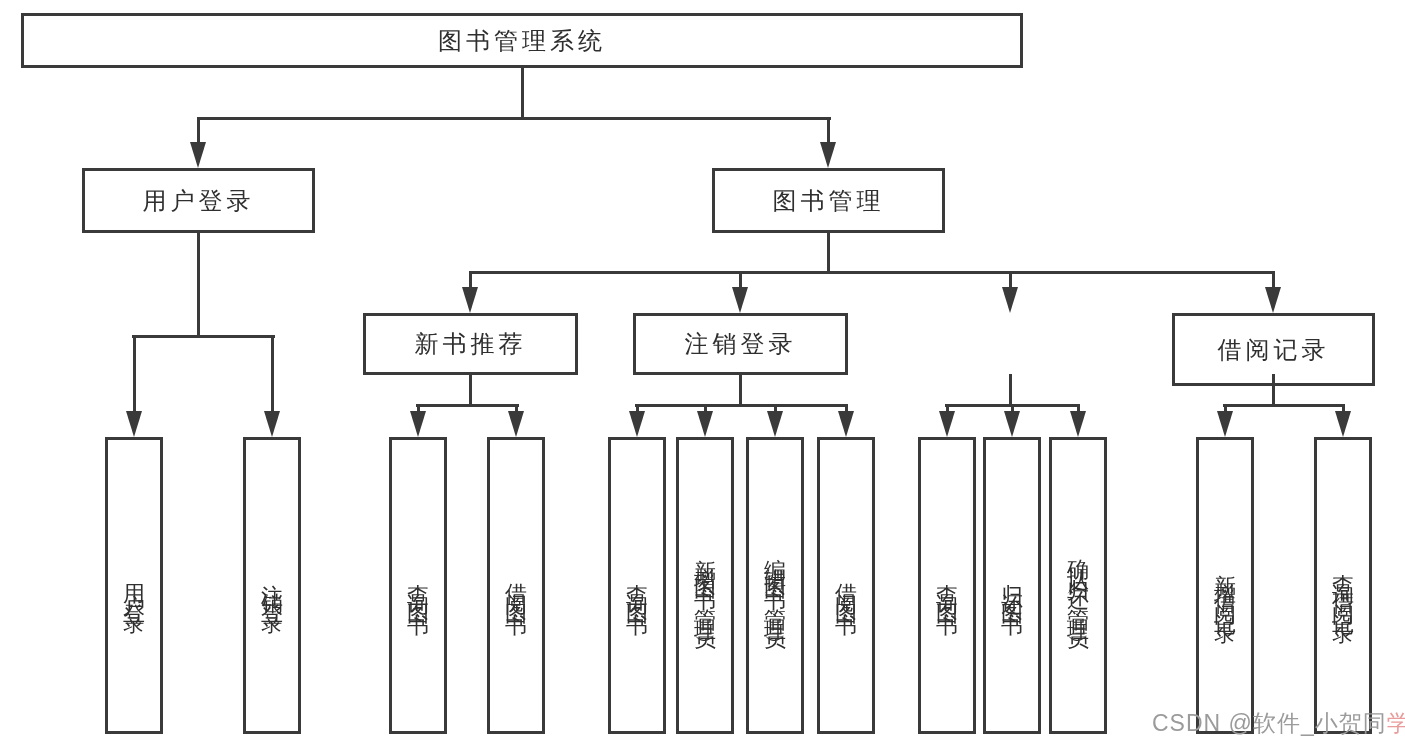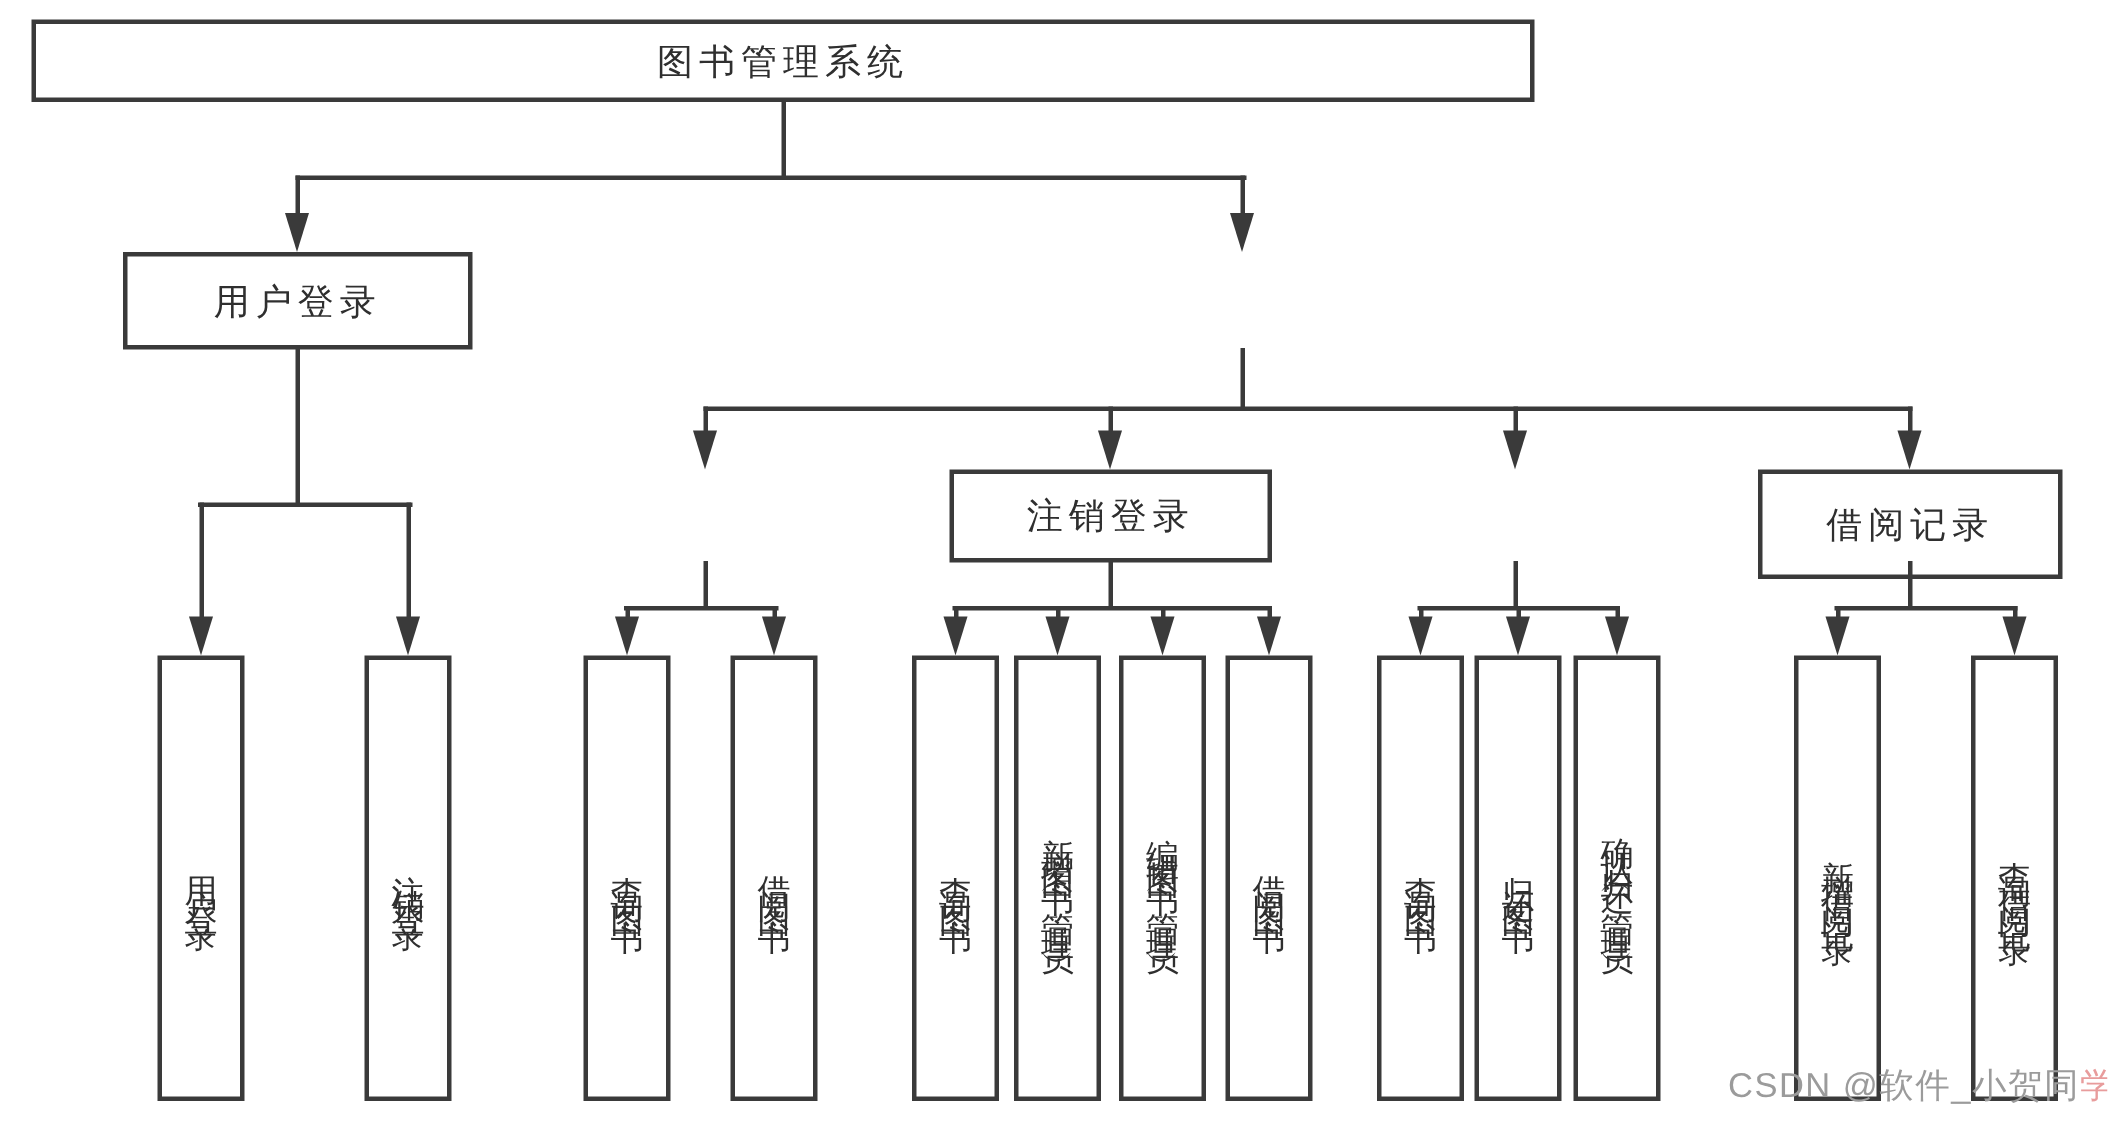--- a/index.html
+++ b/index.html
@@ -39,21 +39,27 @@
 
 <div id="canvas">
 
   <div class="box" style="left:21px;top:13px;width:1002px;height:55px">
     <span class="hlabel">图书管理系统</span>
   </div>
 
   <div class="box" style="left:82px;top:168px;width:233px;height:65px">
     <span class="hlabel">用户登录</span>
   </div>
+  <div class="box" style="left:712px;top:168px;width:233px;height:65px">
+    <span class="hlabel">图书管理</span>
+  </div>
 
+  <div class="box" style="left:363px;top:313px;width:215px;height:62px">
+    <span class="hlabel">新书推荐</span>
+  </div>
   <div class="box" style="left:633px;top:313px;width:215px;height:62px">
     <span class="hlabel">注销登录</span>
   </div>
   <div class="box" style="left:1172px;top:313px;width:203px;height:73px">
     <span class="hlabel">借阅记录</span>
   </div>
 
   <div class="box leaf" style="left:105px;top:437px;width:58px;height:297px">
     <span class="vlabel">用户登录</span>
   </div>

